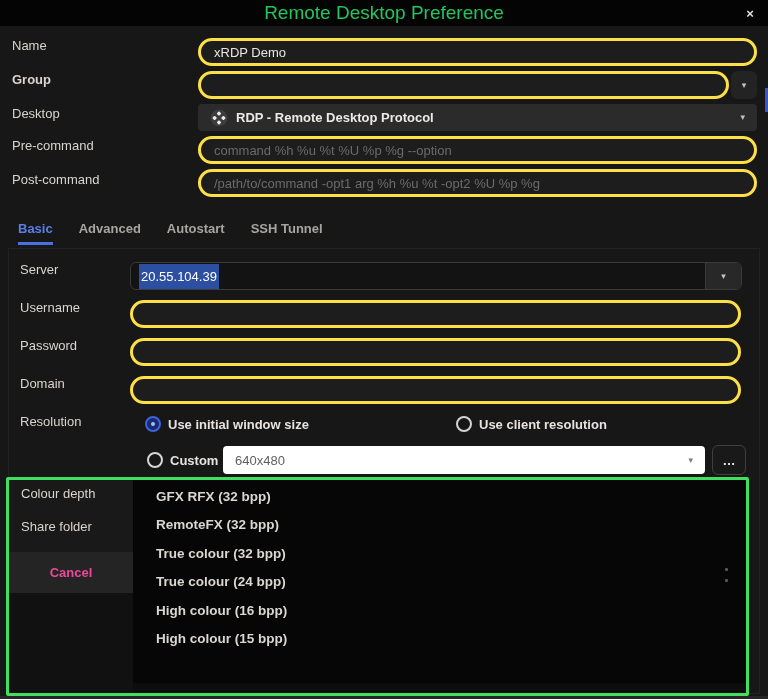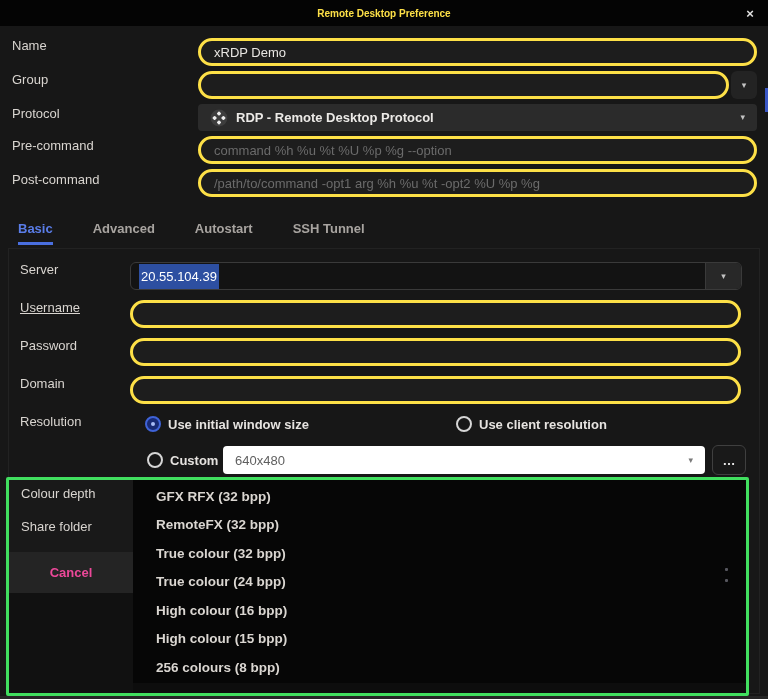--- a/index.html
+++ b/index.html
@@ -12,21 +12,21 @@
     font-size: 13px;
     color: #d9d5d0;
     overflow: hidden;
   }
   
   .titlebar {
     position: absolute; left:0; top:0; right:0; height:26px;
     background:#040404;
     display:flex; align-items:center; justify-content:center;
   }
-  .titlebar .title { font-weight:bold; color:#fde047; font-size:10px; }
+  .titlebar .title { font-weight:normal; color:#22c55e; font-size:19px; }
   .close-btn {
     position:absolute; right:4px; top:0; width:28px; height:26px;
     display:flex; align-items:center; justify-content:center;
     color:#e2e2e2; font-weight:bold; font-size:13px; cursor:default;
   }
   
   .lbl { position:absolute; color:#d9d5d0; white-space:nowrap; }
   .entry {
     position:absolute; height:28px;
     background:#1d1d1d; border:3px solid #fde047; border-radius:14px;
@@ -46,21 +46,21 @@
   
   .group-entry { left:198px; top:71px; width:531px; }
   .group-arrow-btn {
     position:absolute; left:731px; top:71px; width:26px; height:28px;
     background:#232323; border-radius:6px;
     display:flex; align-items:center; justify-content:center;
   }
   
   .tabs {
     position:absolute; left:18px; top:221px; height:26px;
-    display:flex; gap:40px; align-items:flex-start;
+    display:flex; gap:26px; align-items:flex-start;
   }
   .tab {
     color:#a8a4a0; font-weight:600; padding-bottom:6px;
     border-bottom:3px solid transparent; cursor:default;
   }
   .tab.active { color:#5a7de8; border-bottom-color:#4a6fe0; }
   
   .tab-frame {
     position:absolute; left:8px; top:248px; width:752px; height:446px;
     border:1px solid #222222; background:#171717;
@@ -144,27 +144,27 @@
 <div class="window">
 
   <div class="titlebar">
     <span class="title">Remote Desktop Preference</span>
   </div>
   <div class="close-btn">×</div>
 
   <span class="lbl" style="left:12px; top:38px;">Name</span>
   <input class="entry" style="left: 198px; top: 38px; width: 559px;" value="xRDP Demo">
 
-  <span class="lbl" style="left:12px; top:72px;">Group</span>
+  <span class="lbl" style="left:12px; top:72px;font-weight:bold;">Group</span>
   <input class="entry group-entry" value="" style="">
   <div class="group-arrow-btn">
     <span class="arrow">▾</span>
   </div>
 
-  <span class="lbl" style="left:12px; top:106px;">Protocol</span>
+  <span class="lbl" style="left:12px; top:106px;">Desktop</span>
   <div class="proto-combo">
     <svg class="rdp-icon" width="18" height="18" viewBox="0 0 18 18">
       <circle cx="9" cy="9" r="8.4" fill="#3d3d3d"></circle>
       <rect x="7.3" y="2.9" width="3.4" height="3.4" rx="0.9" fill="#ececec" transform="rotate(45 9 4.6)"></rect>
       <rect x="11.7" y="7.3" width="3.4" height="3.4" rx="0.9" fill="#ececec" transform="rotate(45 13.4 9)"></rect>
       <rect x="7.3" y="11.7" width="3.4" height="3.4" rx="0.9" fill="#ececec" transform="rotate(45 9 13.4)"></rect>
       <rect x="2.9" y="7.3" width="3.4" height="3.4" rx="0.9" fill="#ececec" transform="rotate(45 4.6 9)"></rect>
     </svg>
     <span class="proto-label">RDP - Remote Desktop Protocol</span>
     <span class="arrow">▾</span>
@@ -188,21 +188,21 @@
   <span class="lbl" style="left:20px; top:262px;">Server</span>
   <div class="server-combo">
     <div class="server-text">
       <span class="selected-text">20.55.104.39</span>
     </div>
     <div class="combo-arrow-zone">
       <span class="arrow">▾</span>
     </div>
   </div>
 
-  <span class="lbl" style="left:20px; top:300px;text-decoration:underline;">Username</span>
+  <span class="lbl" style="left:20px; top:300px;">Username</span>
   <input class="entry" style="left: 130px; top: 300px; width: 611px;" value="">
 
   <span class="lbl" style="left:20px; top:338px;">Password</span>
   <input class="entry" type="password" style="left: 130px; top: 338px; width: 611px;" value="">
 
   <span class="lbl" style="left:20px; top:376px;">Domain</span>
   <input class="entry" style="left: 130px; top: 376px; width: 611px;" value="">
 
   <span class="lbl" style="left:20px; top:414px;">Resolution</span>
   <span class="radio selected" style="left:145px; top:416px;"></span>
@@ -225,21 +225,20 @@
     </div>
     <div class="cancel-btn">Cancel</div>
     <div class="below-cancel"></div>
     <div class="dropdown-list">
       <div class="dropdown-item">GFX RFX (32 bpp)</div>
       <div class="dropdown-item">RemoteFX (32 bpp)</div>
       <div class="dropdown-item">True colour (32 bpp)</div>
       <div class="dropdown-item">True colour (24 bpp)</div>
       <div class="dropdown-item">High colour (16 bpp)</div>
       <div class="dropdown-item">High colour (15 bpp)</div>
-      <div class="dropdown-item">256 colours (8 bpp)</div>
     </div>
     <div class="list-bottom-strip"></div>
     <div class="scroll-dots">
         <i></i>
         <i></i>
       </div>
   </div>
 
   <div class="bottom-strip"></div>
   <div class="edge-scroll-thumb"></div>

